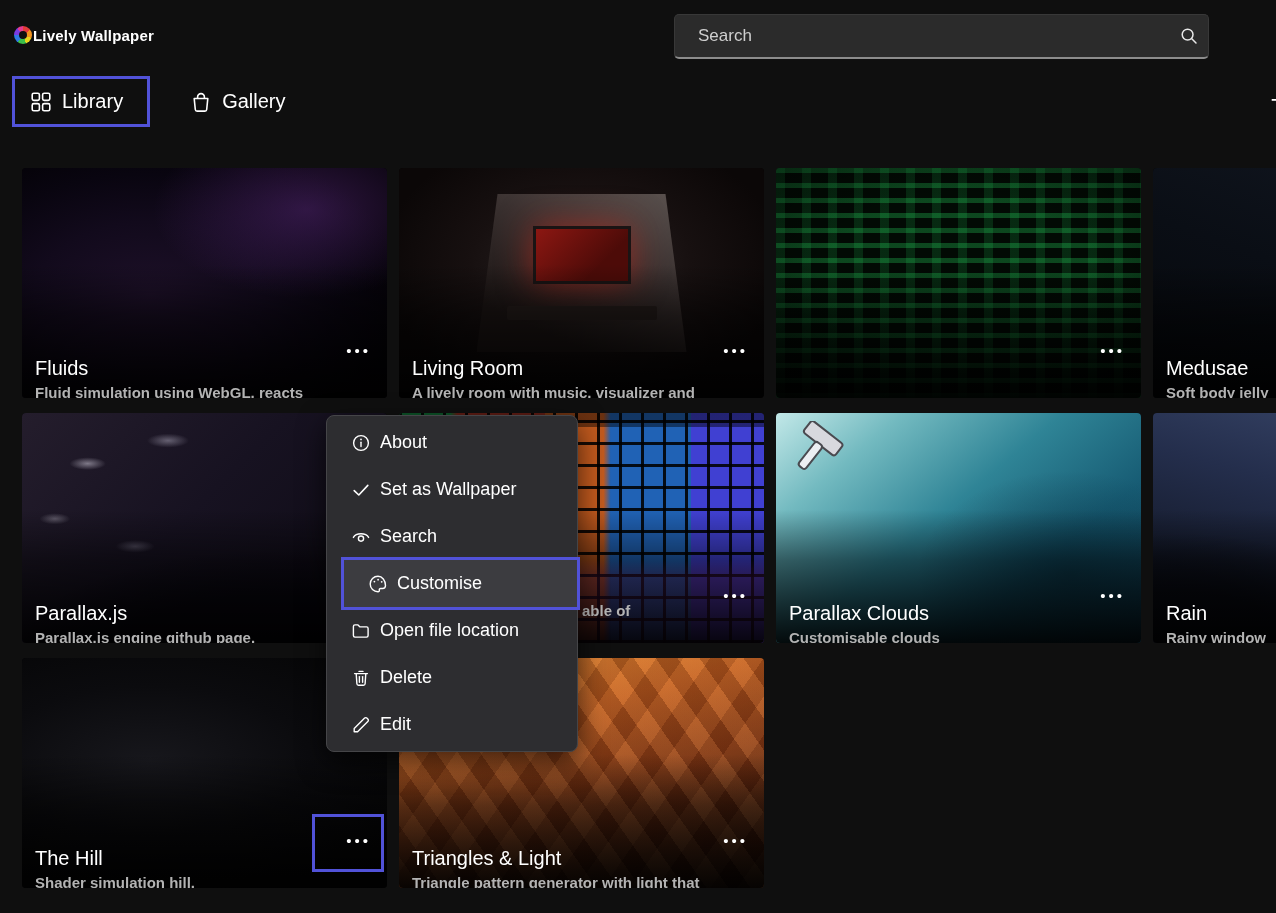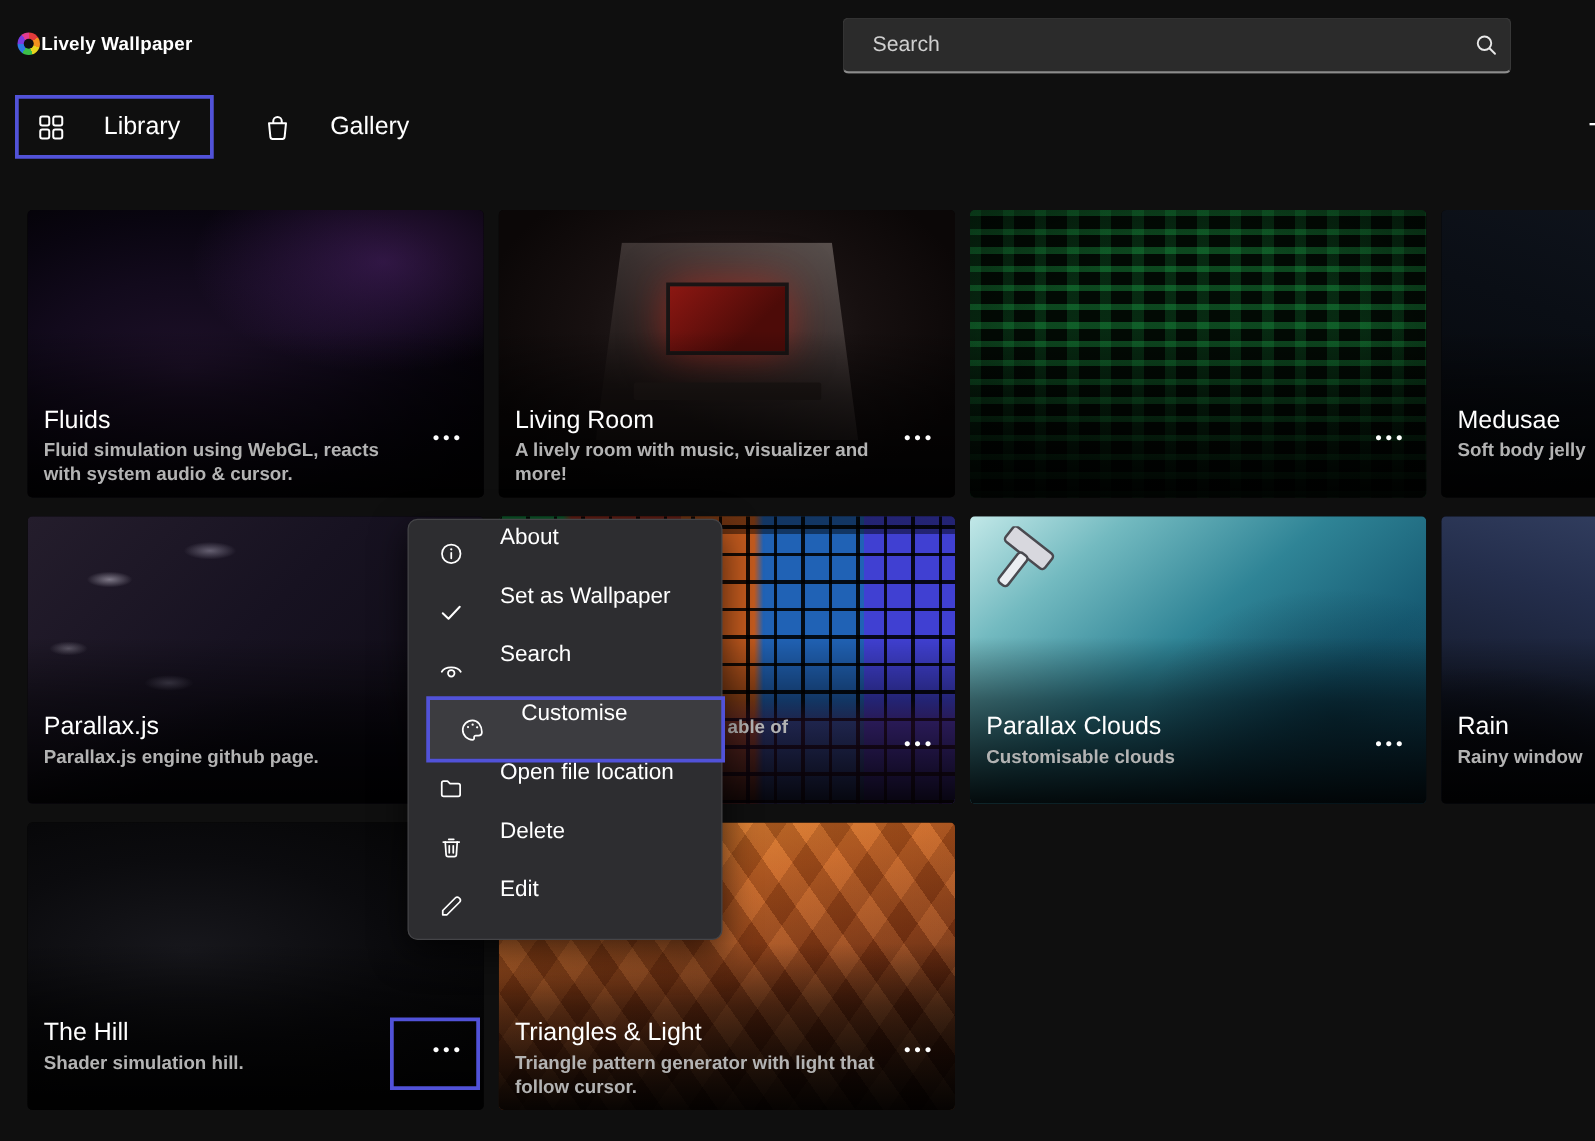--- a/index.html
+++ b/index.html
@@ -31,21 +31,21 @@
   .search-box input {
     flex:1; background:transparent; border:none; outline:none;
     color:#e6e6e6; font-size:17px; padding:0 10px 0 23px;
     font-family:"Liberation Sans", sans-serif;
   }
   .search-box input::placeholder { color:#cfcfcf; }
   .search-icon { width:38px; display:flex; justify-content:center; align-items:center; cursor:pointer; }
 
   
   .tabs { position:absolute; left:12px; top:76px; display:flex; align-items:center; }
-  .tab { display:flex; align-items:center; gap:31px; font-size:20px; cursor:pointer; }
+  .tab { display:flex; align-items:center; gap:10px; font-size:20px; cursor:pointer; }
   .tab-library {
     border:3px solid #5152d8;
     padding:11px 24px 11px 15px;
   }
   .tab-gallery { margin-left:30px; padding:14px 10px; }
   .tab-icon { display:flex; align-items:center; }
   .add-btn {
     position:absolute; left:1266px; top:84px; font-size:26px; font-weight:300;
     color:#fff; cursor:pointer; width:24px; text-align:center;
   }
@@ -58,21 +58,21 @@
   }
   .card {
     position:relative; width:365px; height:230px;
     border-radius:4px; overflow:hidden; background:#000; cursor:pointer;
   }
   .thumb { position:absolute; inset:0; }
   .shade { position:absolute; inset:0;
     background:linear-gradient(180deg, rgba(0,0,0,0) 42%, rgba(0,0,0,.45) 64%, rgba(0,0,0,.92) 100%);
   }
   .meta { position:absolute; left:13px; right:62px; bottom:8px; height:66px; }
-  .card-title { font-size:20px; font-weight:400; line-height:24px; white-space:nowrap; }
+  .card-title { font-size:20px; font-weight:400; line-height:24px; white-space:nowrap;margin-top:32px; }
   .card-desc { font-size:15px; color:#b3b3b3; line-height:19px; margin-top:3px; min-height:38px;font-weight:bold; }
   .desc-offset { padding-left:170px; }
   .more {
     position:absolute; right:16px; bottom:40px;
     background:none; border:none; color:#fff; cursor:pointer;
     font-size:15px; letter-spacing:3px; line-height:14px;
     font-family:"Liberation Sans", sans-serif;
   }
 
   
@@ -118,21 +118,21 @@
     linear-gradient(165deg,#ea8b30 0%,#c25d20 30%,#8c3b16 55%,#4c1e0c 80%,#2a1008 100%); }
   .hammer { position:absolute; left:16px; top:8px; }
 
   
   .context-menu {
     position:absolute; left:326px; top:415px; width:252px; z-index:40;
     background:#2d2d30; border:1px solid #454548; border-radius:8px;
     padding:3px 0; box-shadow:0 10px 28px rgba(0,0,0,.65);
   }
   .menu-item {
-    height:47px; display:flex; gap:28px;
+    height:47px; display:flex; align-items:center; gap:8px;
     padding:0 10px 0 23px; font-size:18px; cursor:pointer;
   }
   .menu-item.highlighted {
     background:#3c3c40;
     outline:3px solid #5152d8;
     outline-offset:0;
     margin-left:17px;
   }
   .mi-icon { width:22px; display:flex; justify-content:center; align-items:center; }
 

